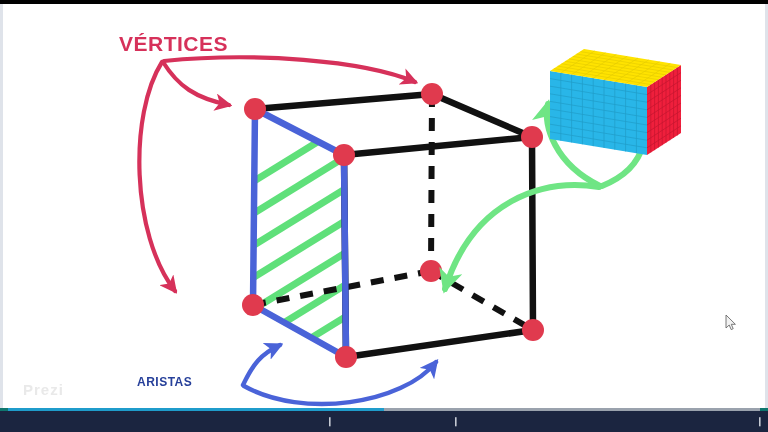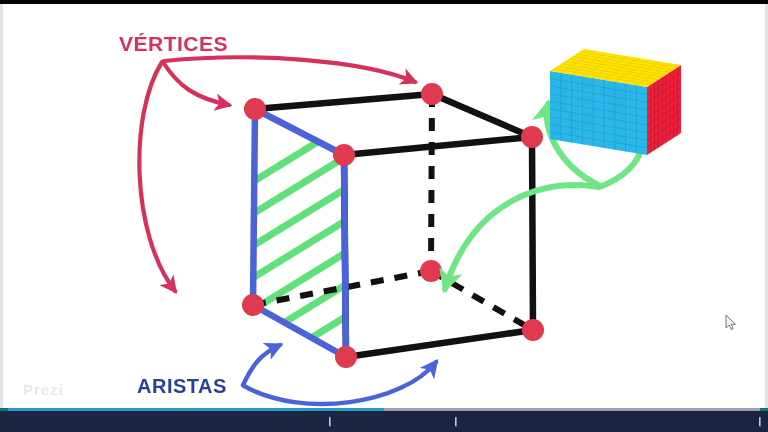--- a/index.html
+++ b/index.html
@@ -86,21 +86,21 @@
     white-space: nowrap;
     user-select: none;
   }
   #lbl-vertices {
     left: 116px; top: 28px;
     font-size: 21px;
     color: #d6315a;
   }
   #lbl-aristas {
     left: 134px; top: 371px;
-    font-size: 20px;
+    font-size: 12px;
     color: #27409a;
   }
   #lbl-caras {
     left: 562px; top: 188px;
     font-size: 20px;
     color: #1d5e33;
   }
   
   #watermark {
     position: absolute;

